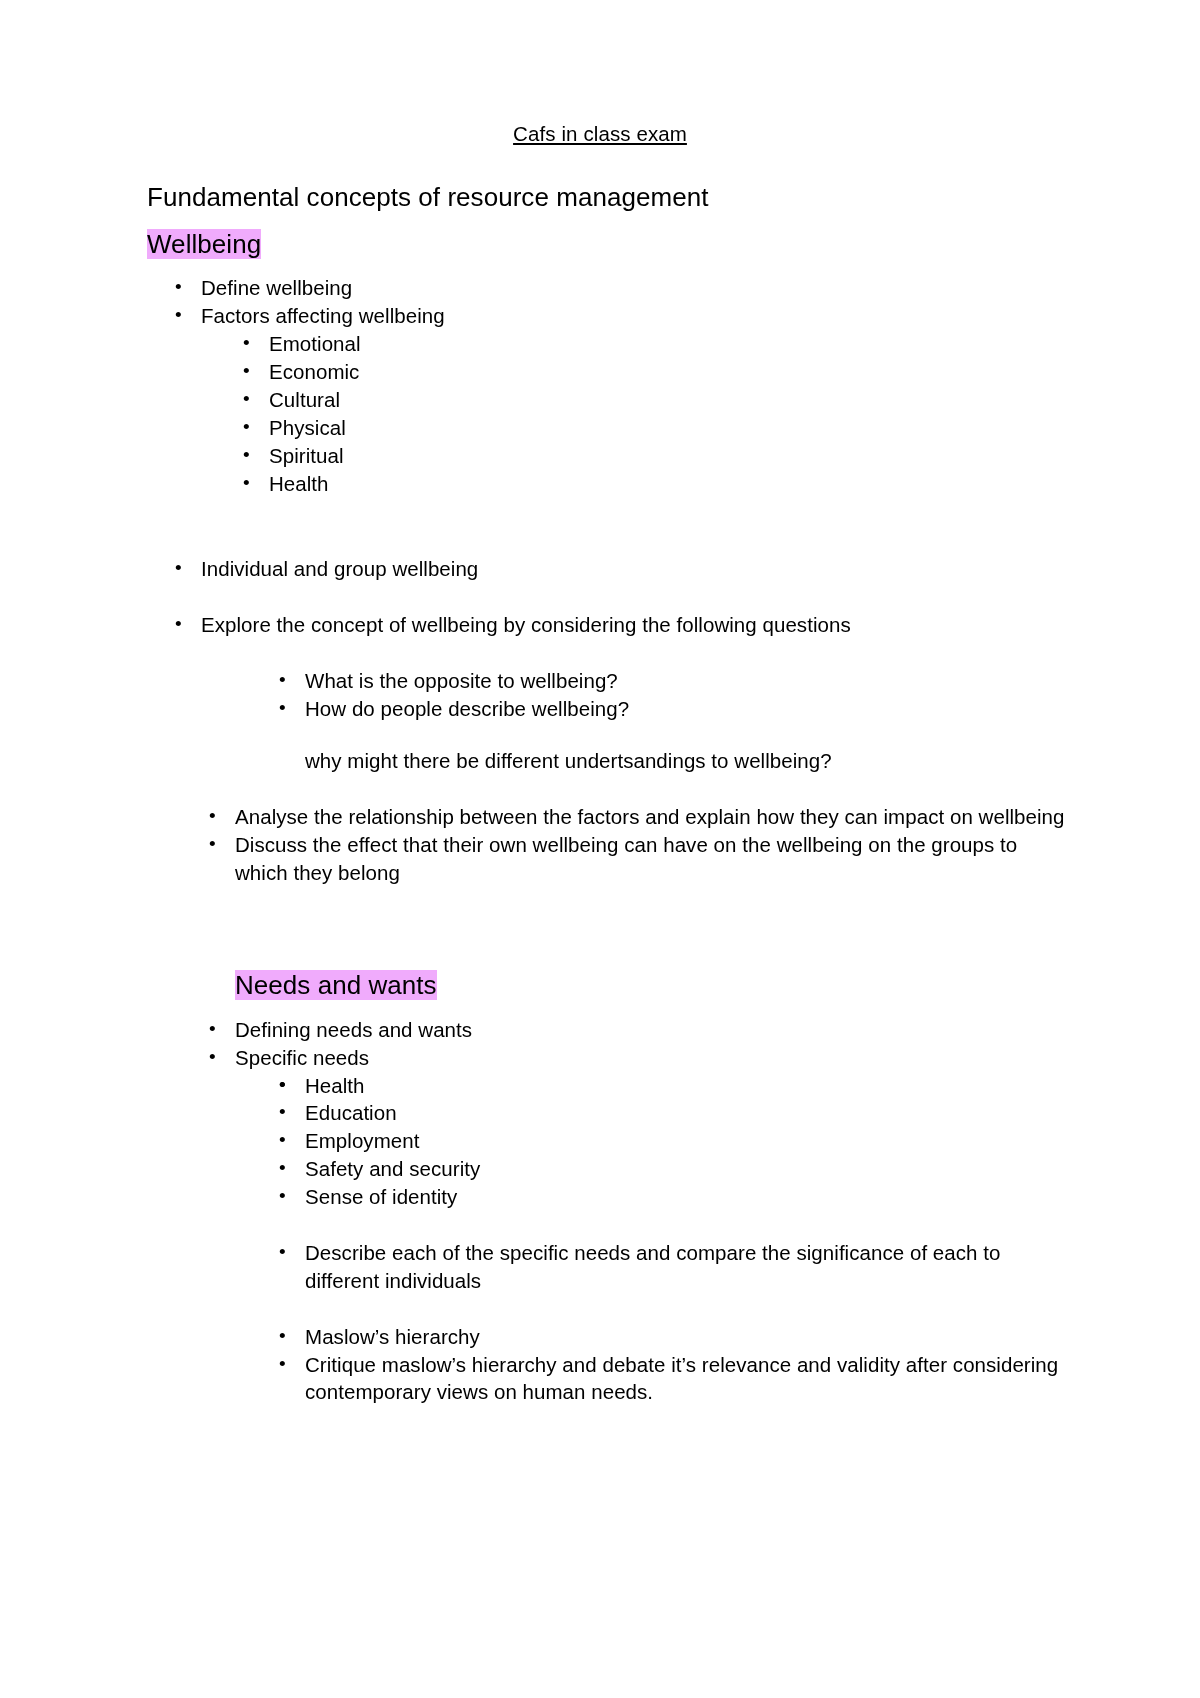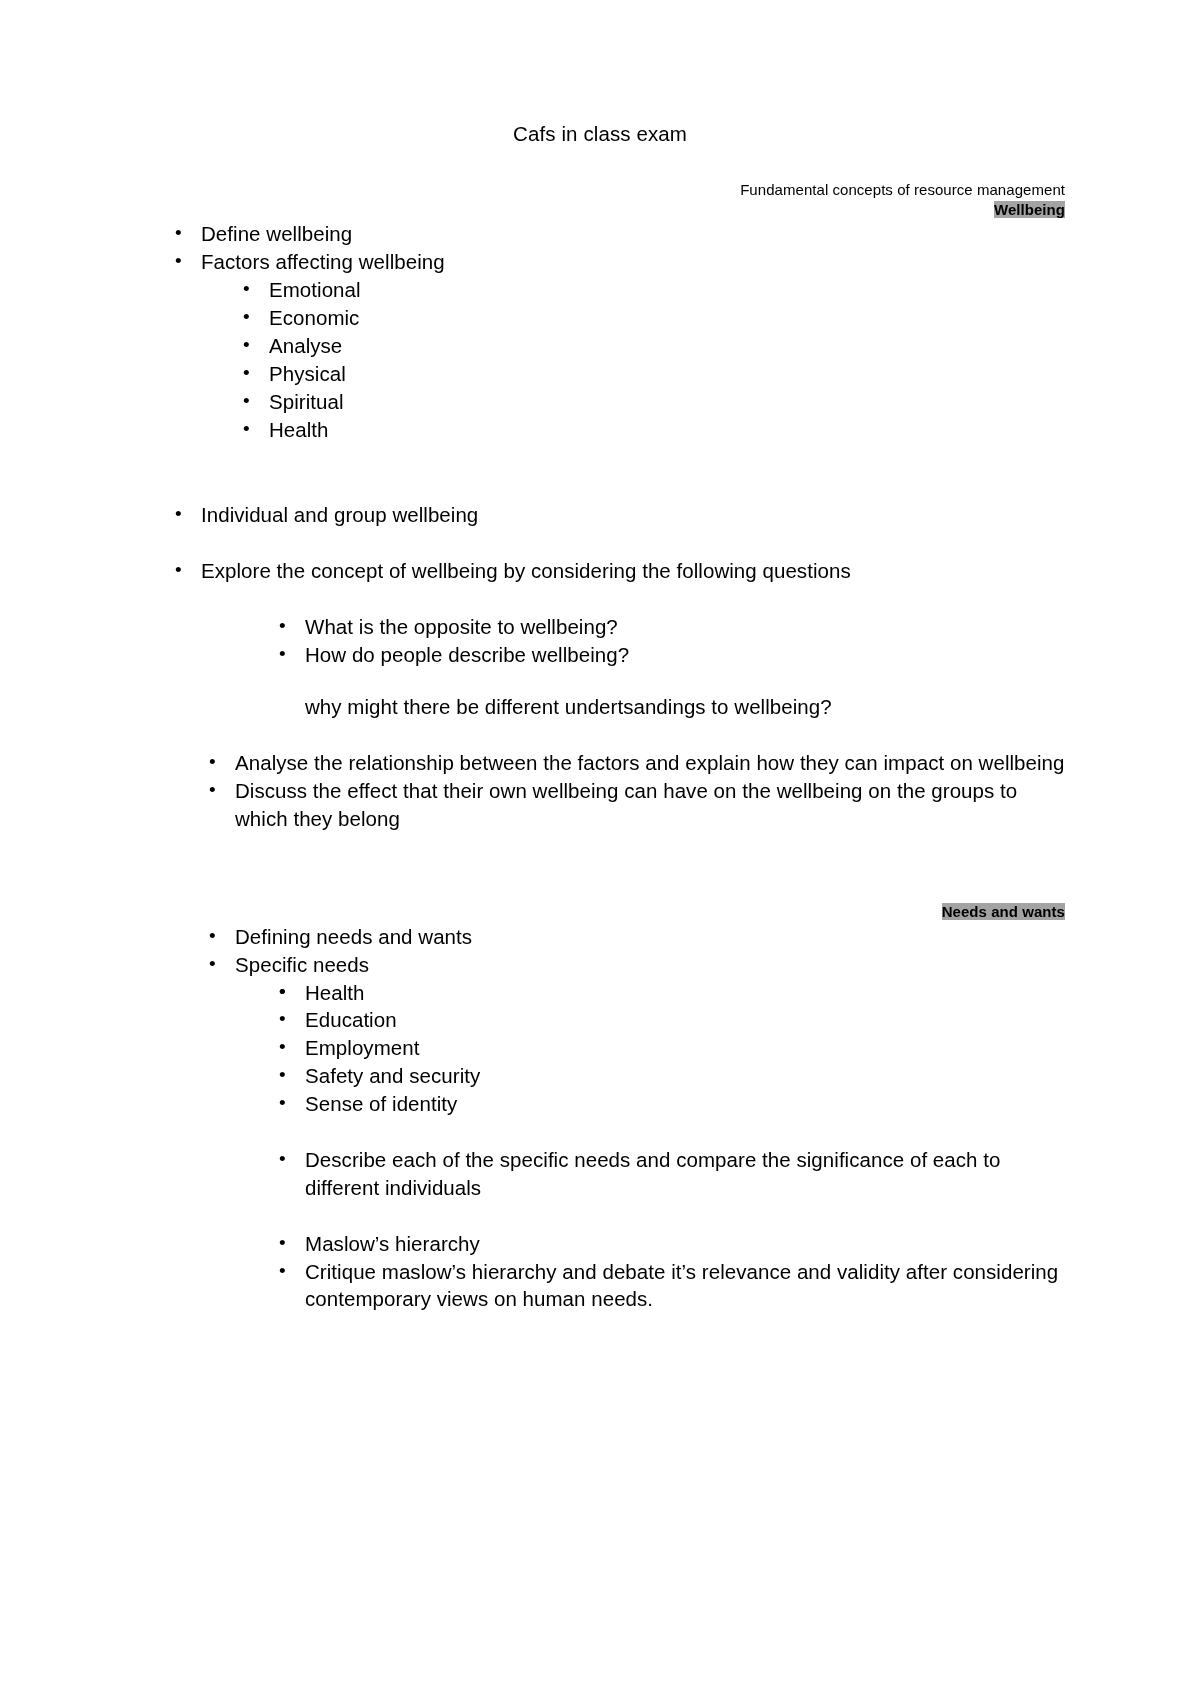--- a/index.html
+++ b/index.html
@@ -20,31 +20,30 @@
     height: 1698px;
     box-sizing: border-box;
     padding: 120px 135px 0 135px;
   }
   .doc-title {
     text-align: center;
     font-size: 20.5px;
     line-height: 1.35;
     margin: 0 0 32px 0;
     letter-spacing: 0.1px;
+    text-decoration: underline;
   }
   .para {
-    font-size: 15px;
+    font-size: 26px;
     line-height: 1.36;
-    margin: 0;
+    margin: 12px;
     letter-spacing: 0.05px;
-    text-align: right;
   }
   .hl {
-    background: #a3a3a3;
-    font-weight: bold;
+    background: #f0abfc;
   }
   ul {
     list-style: none;
     margin: 0;
     padding: 0;
   }
   li {
     position: relative;
     font-size: 20.5px;
     line-height: 1.36;
@@ -89,21 +88,21 @@
   <div class="para"><span class="hl">Wellbeing</span></div>
 
   <ul class="lvl1">
     <li><span class="bullet">•</span><span>Define wellbeing</span></li>
     <li><span class="bullet">•</span><span>Factors affecting wellbeing</span></li>
   </ul>
 
   <ul class="lvl2">
     <li><span class="bullet">•</span><span>Emotional</span></li>
     <li><span class="bullet">•</span><span>Economic</span></li>
-    <li><span class="bullet">•</span><span>Analyse</span></li>
+    <li><span class="bullet">•</span><span>Cultural</span></li>
     <li><span class="bullet">•</span><span>Physical</span></li>
     <li><span class="bullet">•</span><span>Spiritual</span></li>
     <li><span class="bullet">•</span><span>Health</span></li>
   </ul>
 
   <div class="gap-xl"></div>
 
   <ul class="lvl1">
     <li><span class="bullet">•</span><span>Individual and group wellbeing</span></li>
   </ul>

